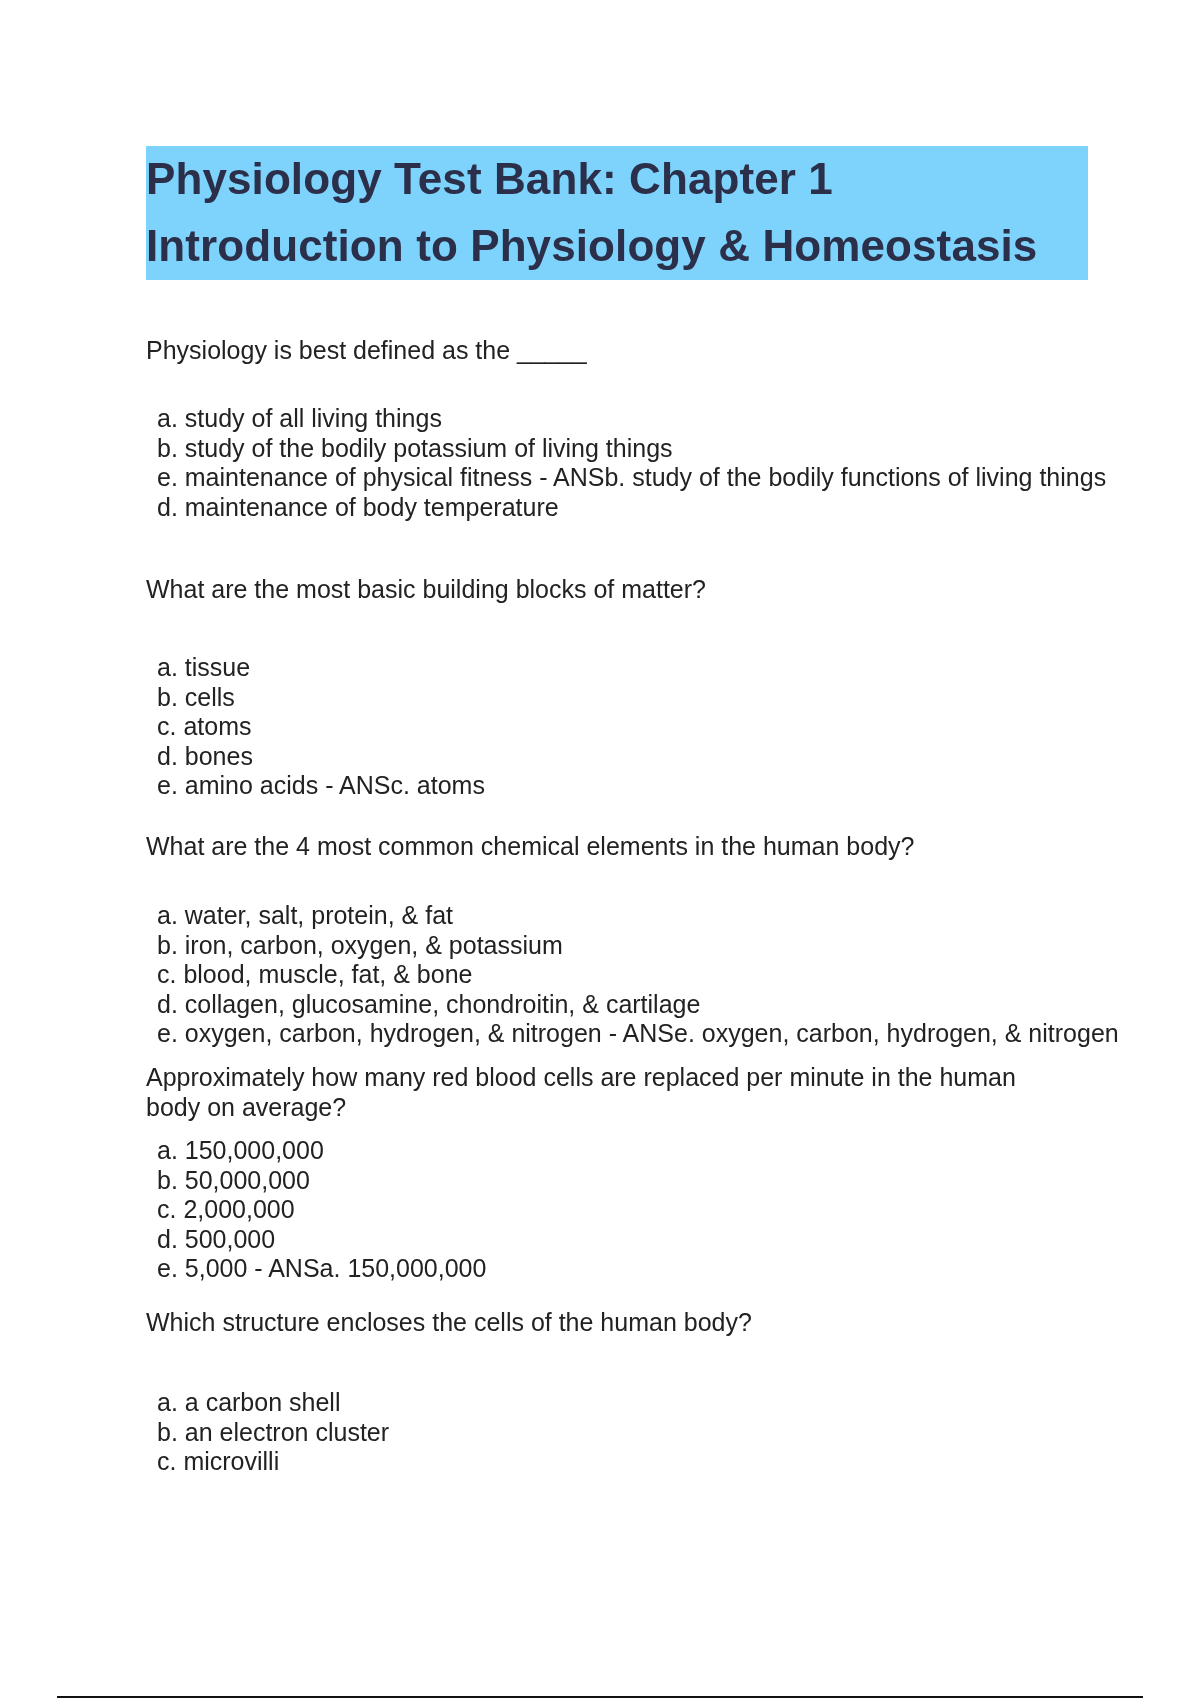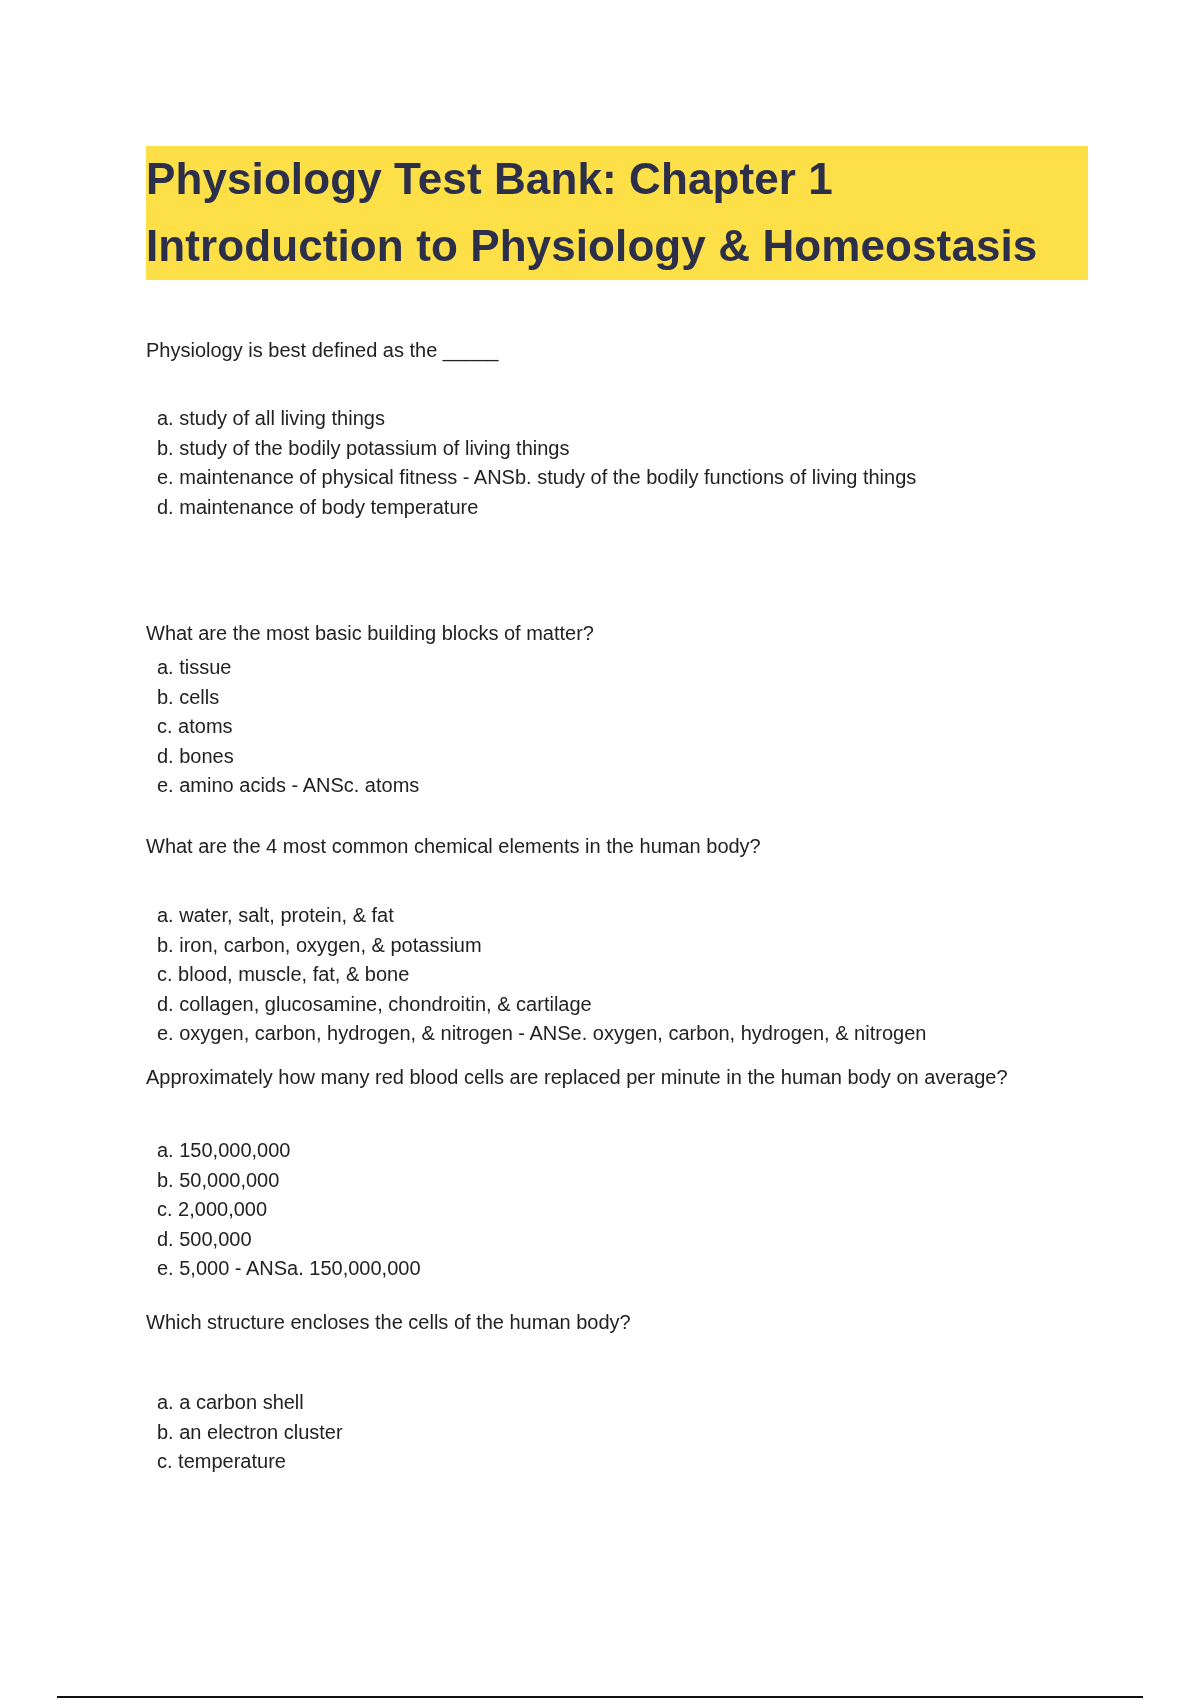--- a/index.html
+++ b/index.html
@@ -1,24 +1,24 @@
 <!DOCTYPE html>
 <html><head>
 <meta charset="utf-8">
 <style>
   html, body { margin: 0; padding: 0; background: #ffffff; }
   body { width: 1200px; height: 1700px; position: relative; overflow: hidden;
          font-family: "Liberation Sans", sans-serif; color: #1f1f1f; }
   .title-box { position: absolute; left: 146px; top: 146px; width: 942px; height: 134px;
-               background: #fde047; }
+               background: #7dd3fc; }
   .title-line { position: absolute; left: 0; font-weight: bold; font-size: 44px; color: #2b2f4a;
                 white-space: nowrap; letter-spacing: 0.1px; }
   .title-line.l1 { top: 8px; }
   .title-line.l2 { top: 75px; }
-  .block { position: absolute; left: 146px; width: 880px; font-size: 20px; line-height: 29.5px; color: #222; }
+  .block { position: absolute; left: 146px; width: 880px; font-size: 25px; line-height: 29.5px; color: #222; }
   .q { margin: 0; }
   .opts { margin: 11px; padding: 0; list-style: none; }
   .opts li { white-space: nowrap; }
   .footer-rule { position: absolute; left: 57px; top: 1696px; width: 1086px; height: 2px; background: #111; }
 </style>
 </head>
 <body>
 
 <div class="title-box">
   <div class="title-line l1">Physiology Test Bank: Chapter 1</div>
@@ -28,21 +28,21 @@
 <div class="block" style="top:336px;">
   <p class="q">Physiology is best defined as the _____</p>
 </div>
 <ul class="block opts" style="top:393px;">
   <li>a. study of all living things</li>
   <li>b. study of the bodily potassium of living things</li>
   <li>e. maintenance of physical fitness - ANSb. study of the bodily functions of living things</li>
   <li>d. maintenance of body temperature</li>
 </ul>
 
-<div class="block" style="top:575px;margin-top:44px;">
+<div class="block" style="top:575px;">
   <p class="q">What are the most basic building blocks of matter?</p>
 </div>
 <ul class="block opts" style="top:642px;">
   <li>a. tissue</li>
   <li>b. cells</li>
   <li>c. atoms</li>
   <li>d. bones</li>
   <li>e. amino acids - ANSc. atoms</li>
 </ul>
 
@@ -67,16 +67,16 @@
   <li>d. 500,000</li>
   <li>e. 5,000 - ANSa. 150,000,000</li>
 </ul>
 
 <div class="block" style="top:1308px;">
   <p class="q">Which structure encloses the cells of the human body?</p>
 </div>
 <ul class="block opts" style="top:1377px;">
   <li>a. a carbon shell</li>
   <li>b. an electron cluster</li>
-  <li>c. temperature</li>
+  <li>c. microvilli</li>
 </ul>
 
 <div class="footer-rule"></div>
 
 </body></html>

